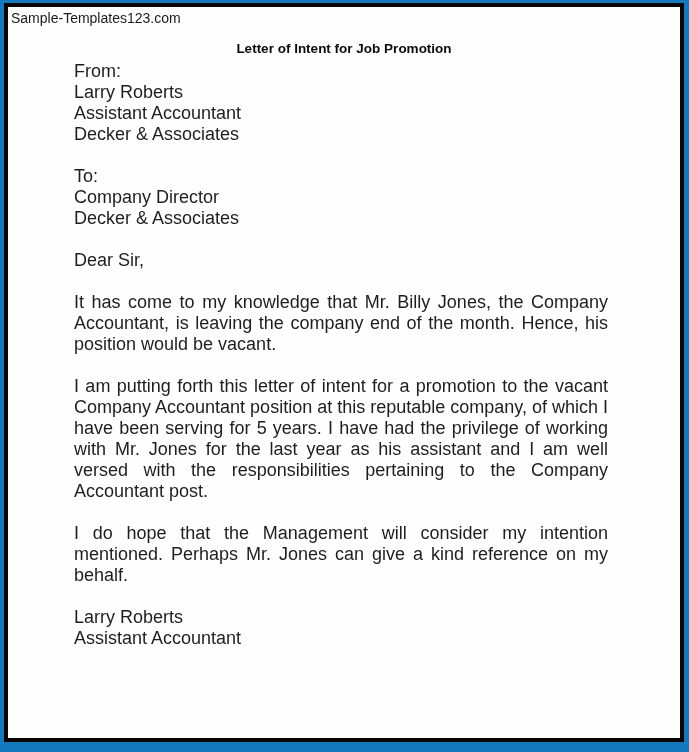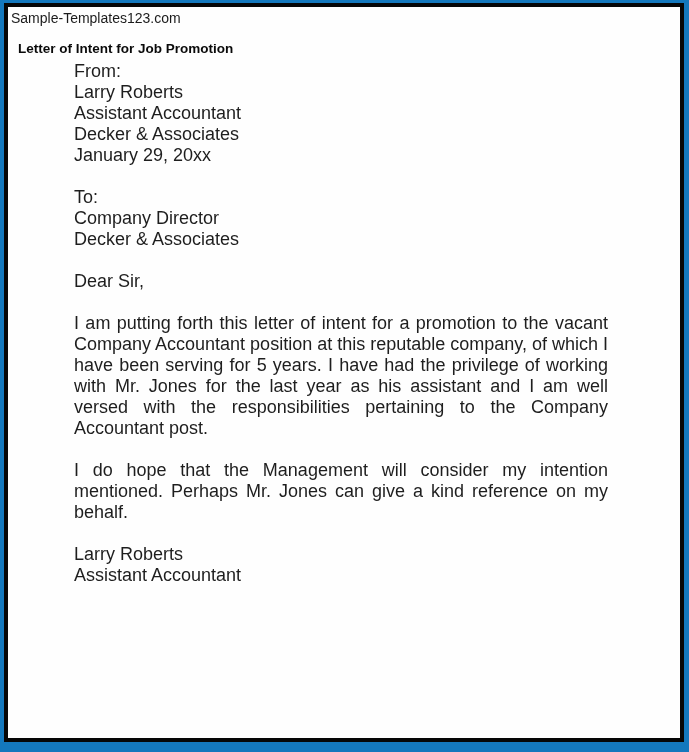--- a/index.html
+++ b/index.html
@@ -28,25 +28,25 @@
     overflow: hidden;
   }
   .site-header {
     padding: 3px 16px 0 3px;
     font-size: 14px;
     line-height: 17px;
     color: #1b1b1b;
   }
   .doc-title {
     margin-top: 13px;
+    text-align: center;
     font-weight: bold;
     font-size: 13.5px;
     line-height: 17px;
     color: #0a0a0a;
-    margin-left: 10px;
   }
   .letter {
     margin: 4px 58px 0 66px;
     font-size: 18px;
     line-height: 21px;
     color: #1e1e1e;
   }
   .letter .block {
     margin: 0 0 21px 0;
   }
@@ -73,32 +73,32 @@
 
     <div class="doc-title">Letter of Intent for Job Promotion</div>
 
     <div class="letter">
 
       <div class="block">
         <div class="addr-line">From:</div>
         <div class="addr-line">Larry Roberts</div>
         <div class="addr-line">Assistant Accountant</div>
         <div class="addr-line">Decker &amp; Associates</div>
-        <div class="addr-line">January 29, 20xx</div>
       </div>
 
       <div class="block">
         <div class="addr-line">To:</div>
         <div class="addr-line">Company Director</div>
         <div class="addr-line">Decker &amp; Associates</div>
       </div>
 
       <p>Dear Sir,</p>
 
 
+      <p class="justified">It has come to my knowledge that Mr. Billy Jones, the Company Accountant, is leaving the company end of the month. Hence, his position would be vacant.</p>
 
       <p class="justified">I am putting forth this letter of intent for a promotion to the vacant Company Accountant position at this reputable company, of which I have been serving for 5 years. I have had the privilege of working with Mr. Jones for the last year as his assistant and I am well versed with the responsibilities pertaining to the Company Accountant post.</p>
 
       <p class="justified">I do hope that the Management will consider my intention mentioned. Perhaps Mr. Jones can give a kind reference on my behalf.</p>
 
 
 
       <div class="block sig-block">
         <div class="addr-line">Larry Roberts</div>
         <div class="addr-line">Assistant Accountant</div>

